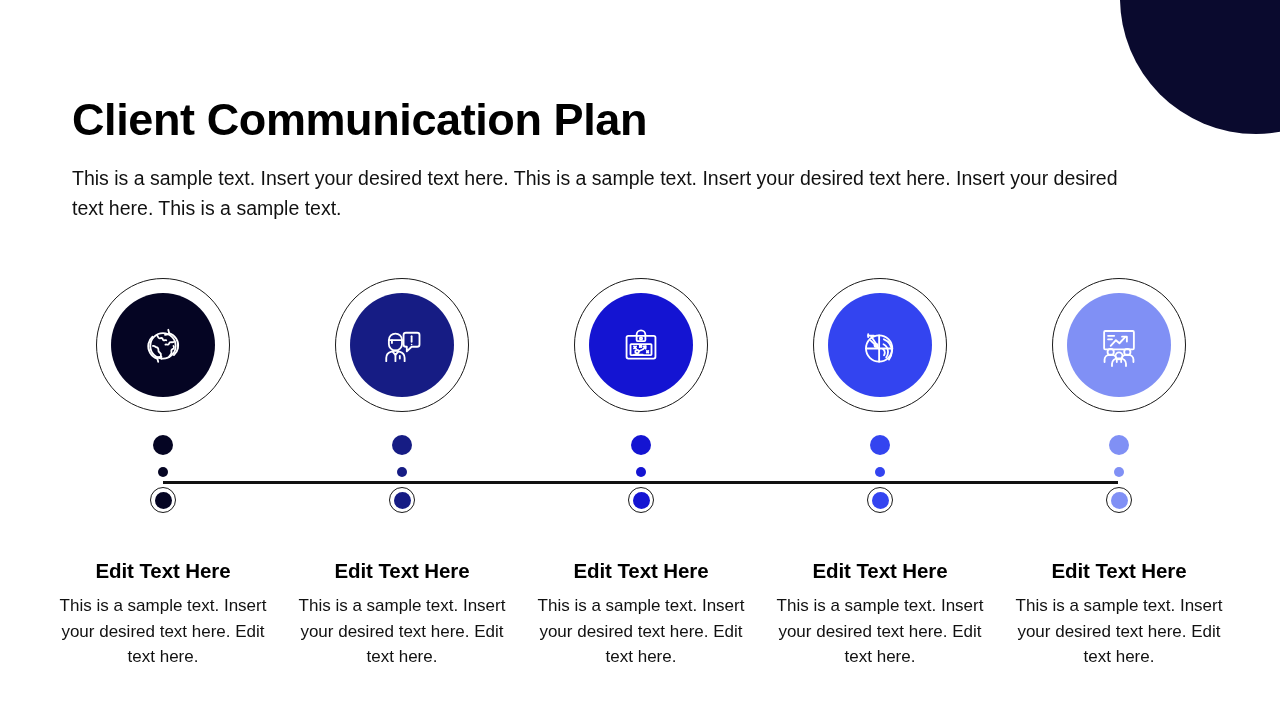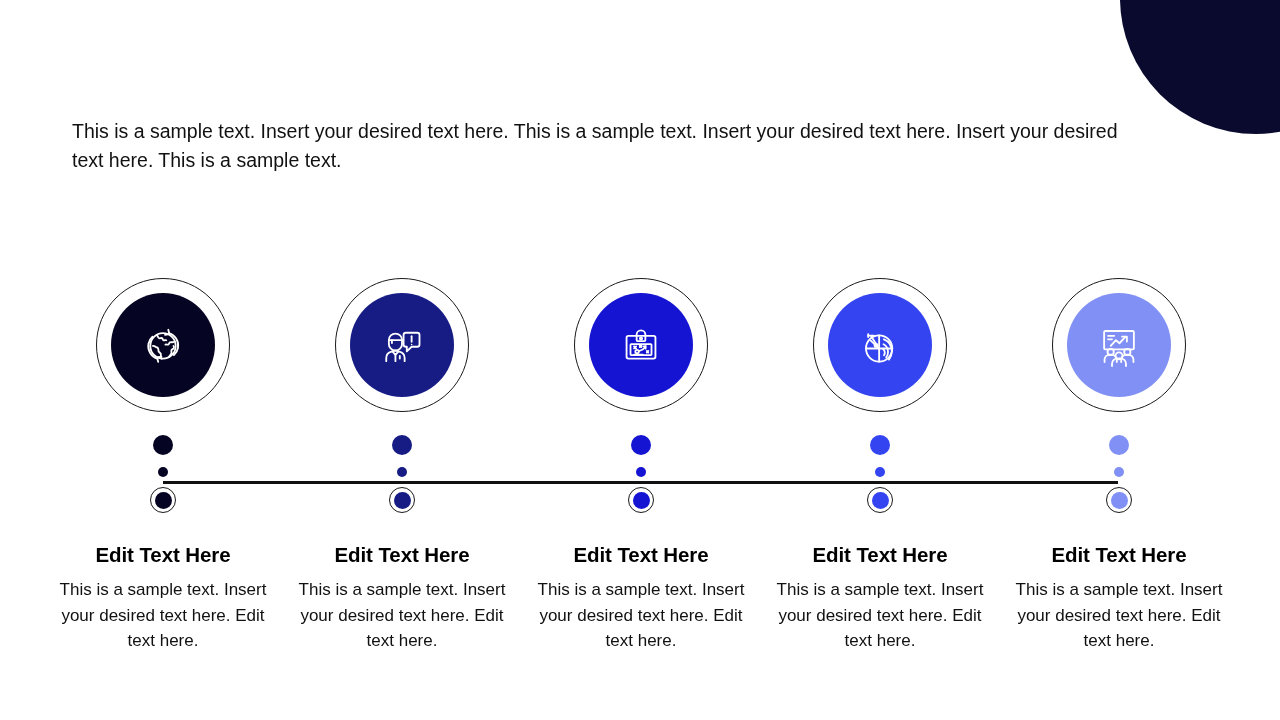--- a/index.html
+++ b/index.html
@@ -141,41 +141,42 @@
   .marker-core {
     width: 17px;
     height: 17px;
     border-radius: 50%;
   }
 
   .node-heading {
     font-size: 20.5px;
     font-weight: bold;
     color: #000000;
-    margin-top: 30px;
+    margin-top: 46px;
     text-align: center;
     letter-spacing: -0.1px;
   }
   .node-body {
     font-size: 17px;
     color: #111111;
     line-height: 1.5;
     text-align: center;
     margin-top: 10px;
     width: 216px;
   }
 </style>
 </head>
 <body>
 
 <div id="slide">
 
   <div class="corner-blob" style="background: rgb(10, 10, 46);"></div>
 
   <div class="header">
+    <h1 class="slide-title">Client Communication Plan</h1>
     <p class="slide-subtitle">This is a sample text. Insert your desired text here. This is a sample text. Insert your desired text here. Insert your desired text here. This is a sample text.</p>
   </div>
 
   <div class="timeline">
     <div class="axis-line" style="background: rgb(17, 17, 17);"></div>
     <div class="nodes">
 
       <div class="node">
         <div class="ring">
           <div class="disc" style="background: rgb(5, 5, 35);">

